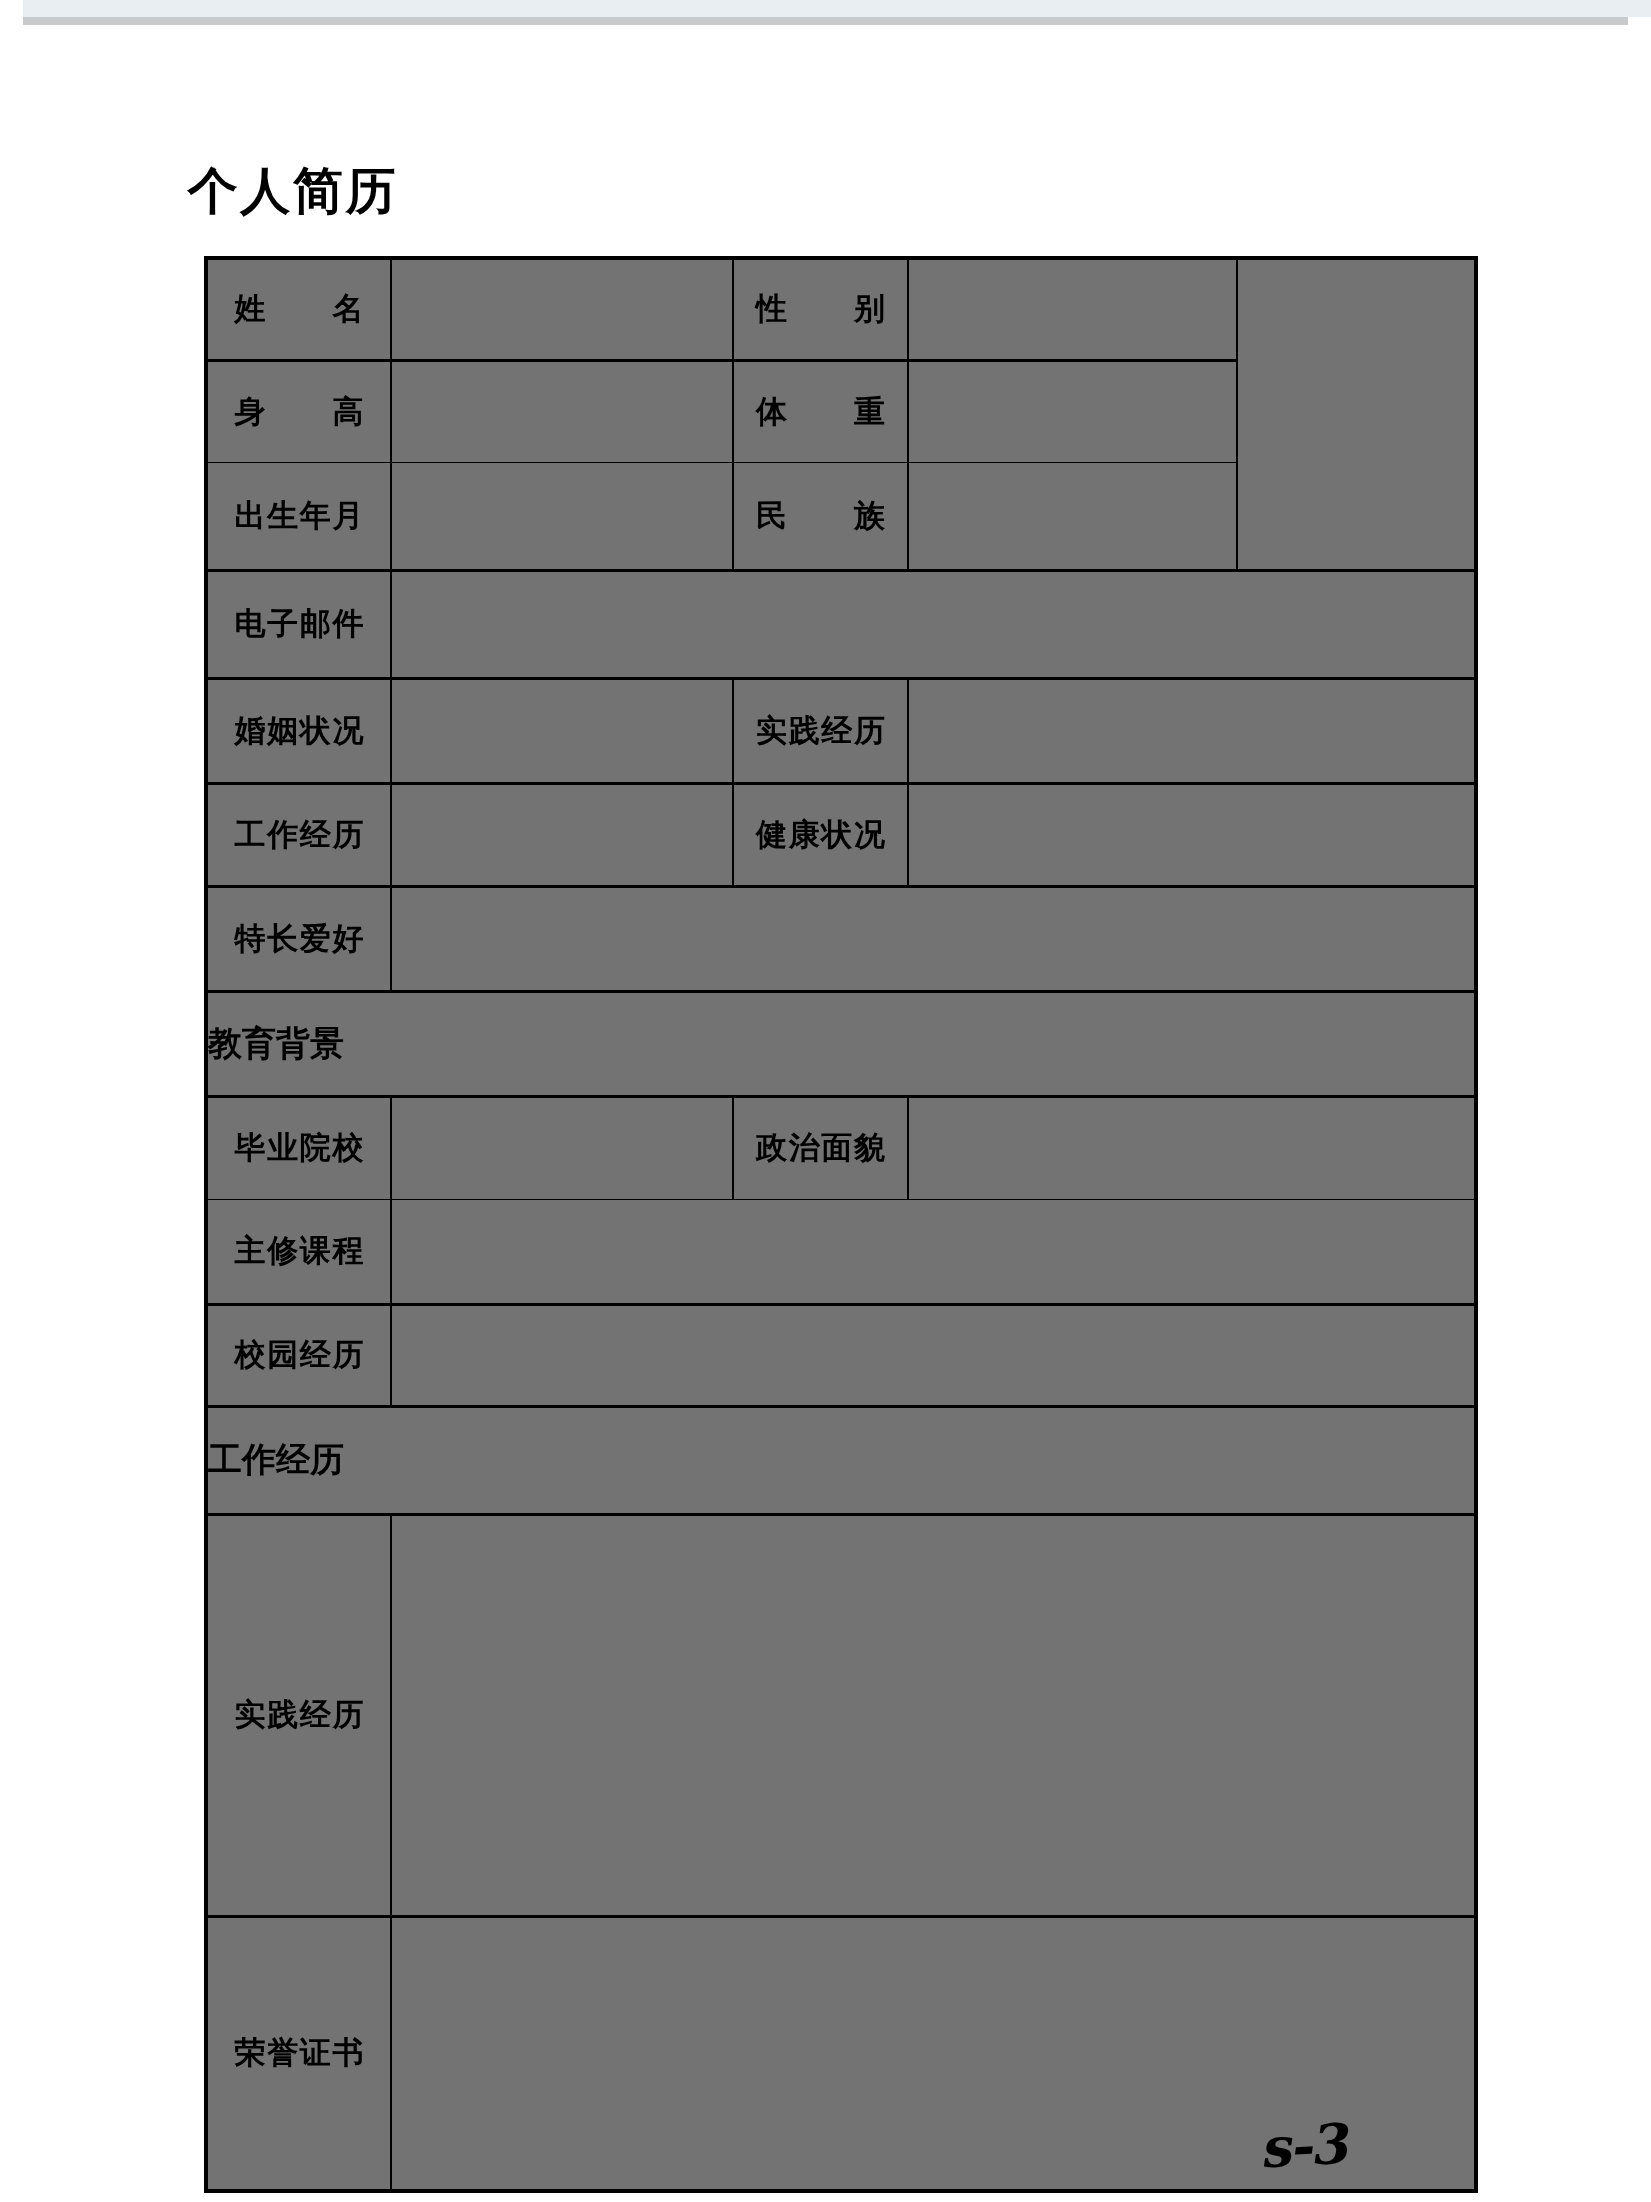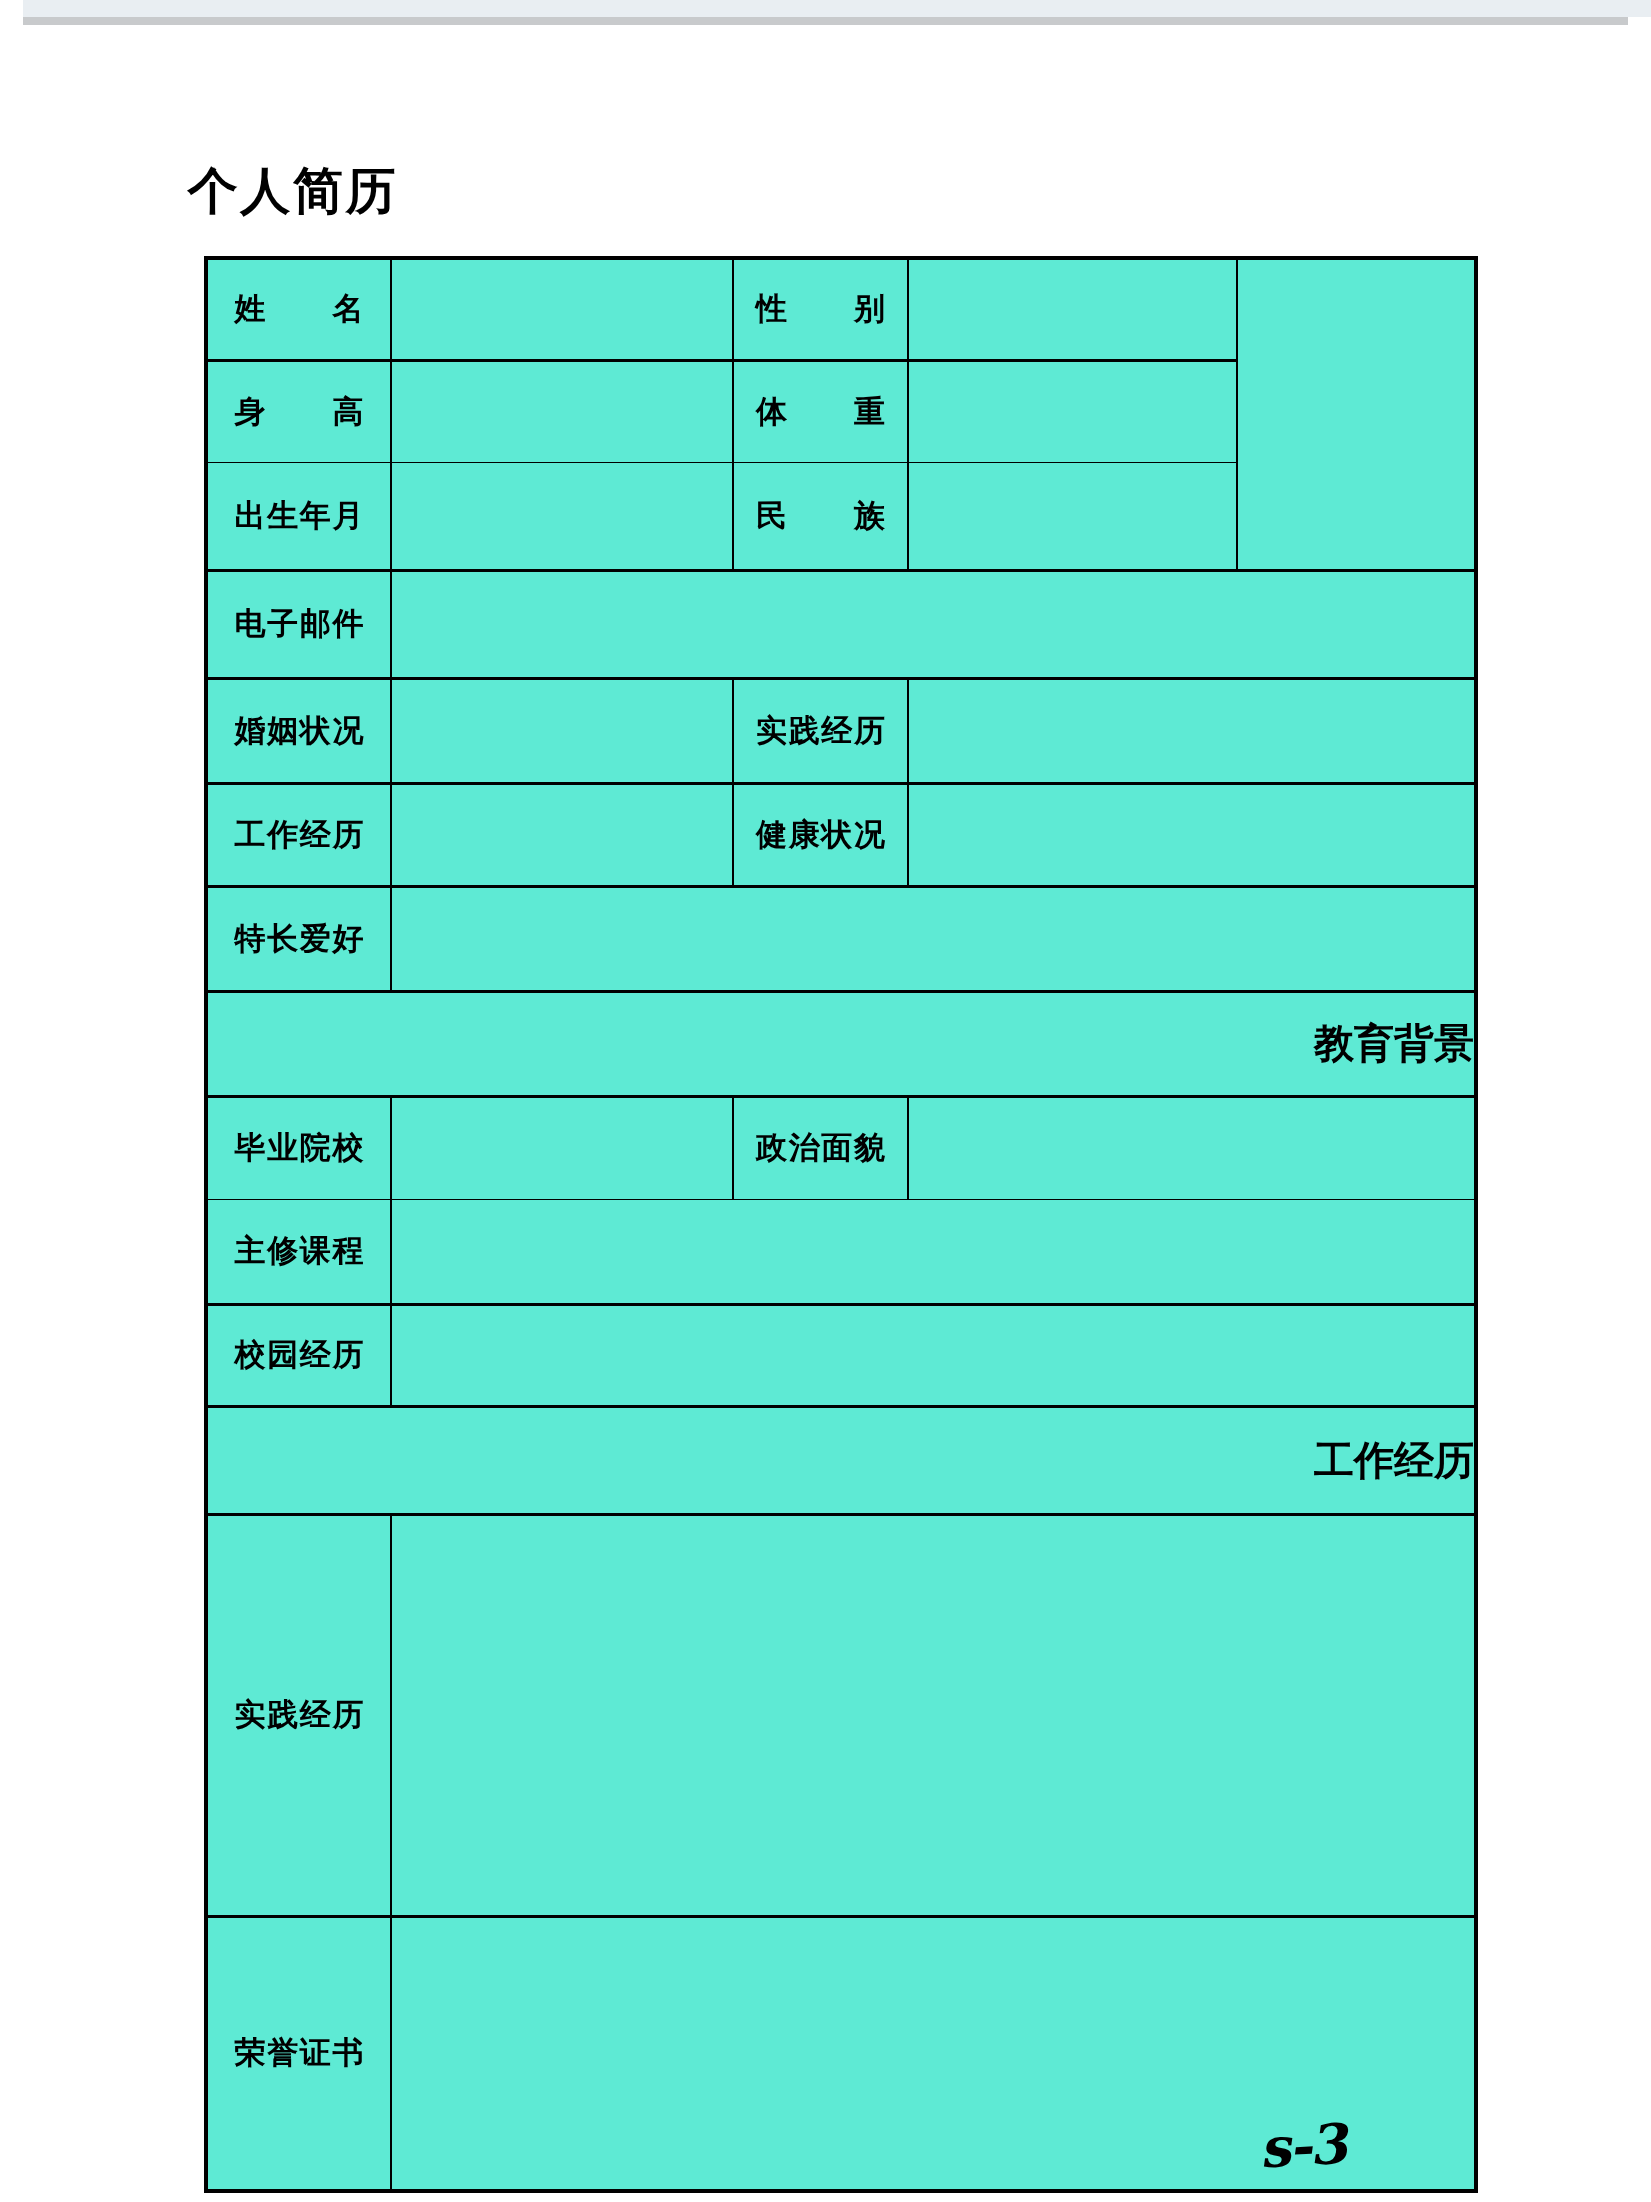--- a/index.html
+++ b/index.html
@@ -17,31 +17,31 @@
     font-size:50px;font-weight:bold;letter-spacing:2.6px;line-height:62px;
   }
 
   table.resume{
     position:absolute;left:204px;top:256px;width:1270px;
     border-collapse:collapse;table-layout:fixed;
     border:4.3px solid #000;
   }
   table.resume td{
     border:2.6px solid #000;border-top-width:3.4px;border-bottom-width:3.4px;
-    padding:0;vertical-align:middle;background:#5eead4;
+    padding:0;vertical-align:middle;background:#737373;
   }
   tr.thinb td{border-bottom-width:1.7px;}
   tr.thint td{border-top-width:1.7px;text-decoration:underline;}
 
   td.lab{text-align:center;font-weight:bold;font-size:31px;}
   .jlab{
     display:inline-block;width:129px;white-space:nowrap;
     text-align:justify;text-align-last:justify;
   }
-  td.hdr{text-align:right;font-weight:bold;font-size:40px;}
+  td.hdr{text-align:left;font-weight:bold;font-size:34px;}
   td.val{font-size:29px;padding-left:12px;}
 
   tr.r1{height:102px}  tr.r2{height:102px}  tr.r3{height:108px}
   tr.r4{height:108px}  tr.r5{height:105px}  tr.r6{height:103px}
   tr.r7{height:105px}  tr.r8{height:105px}  tr.r9{height:103px}
   tr.r10{height:105px} tr.r11{height:102px} tr.r12{height:108px}
   tr.r13{height:402px} tr.r14{height:275px}
 
   .hand-mark{
     position:absolute;left:1263px;top:2113px;

